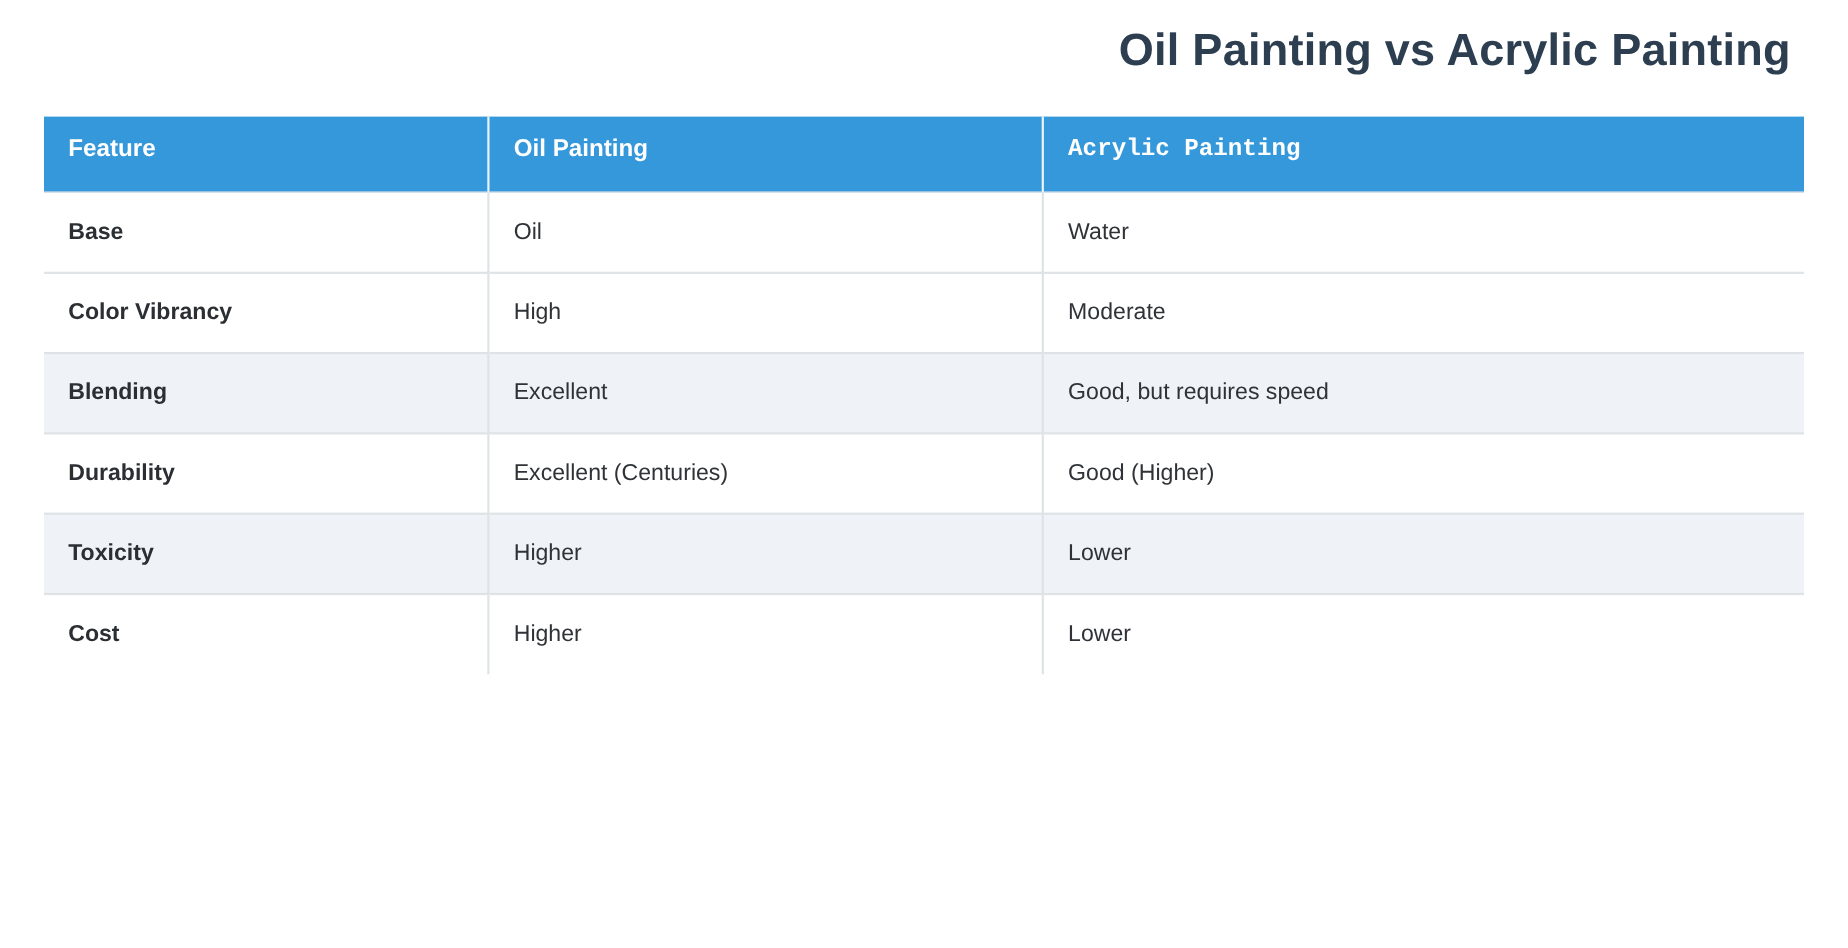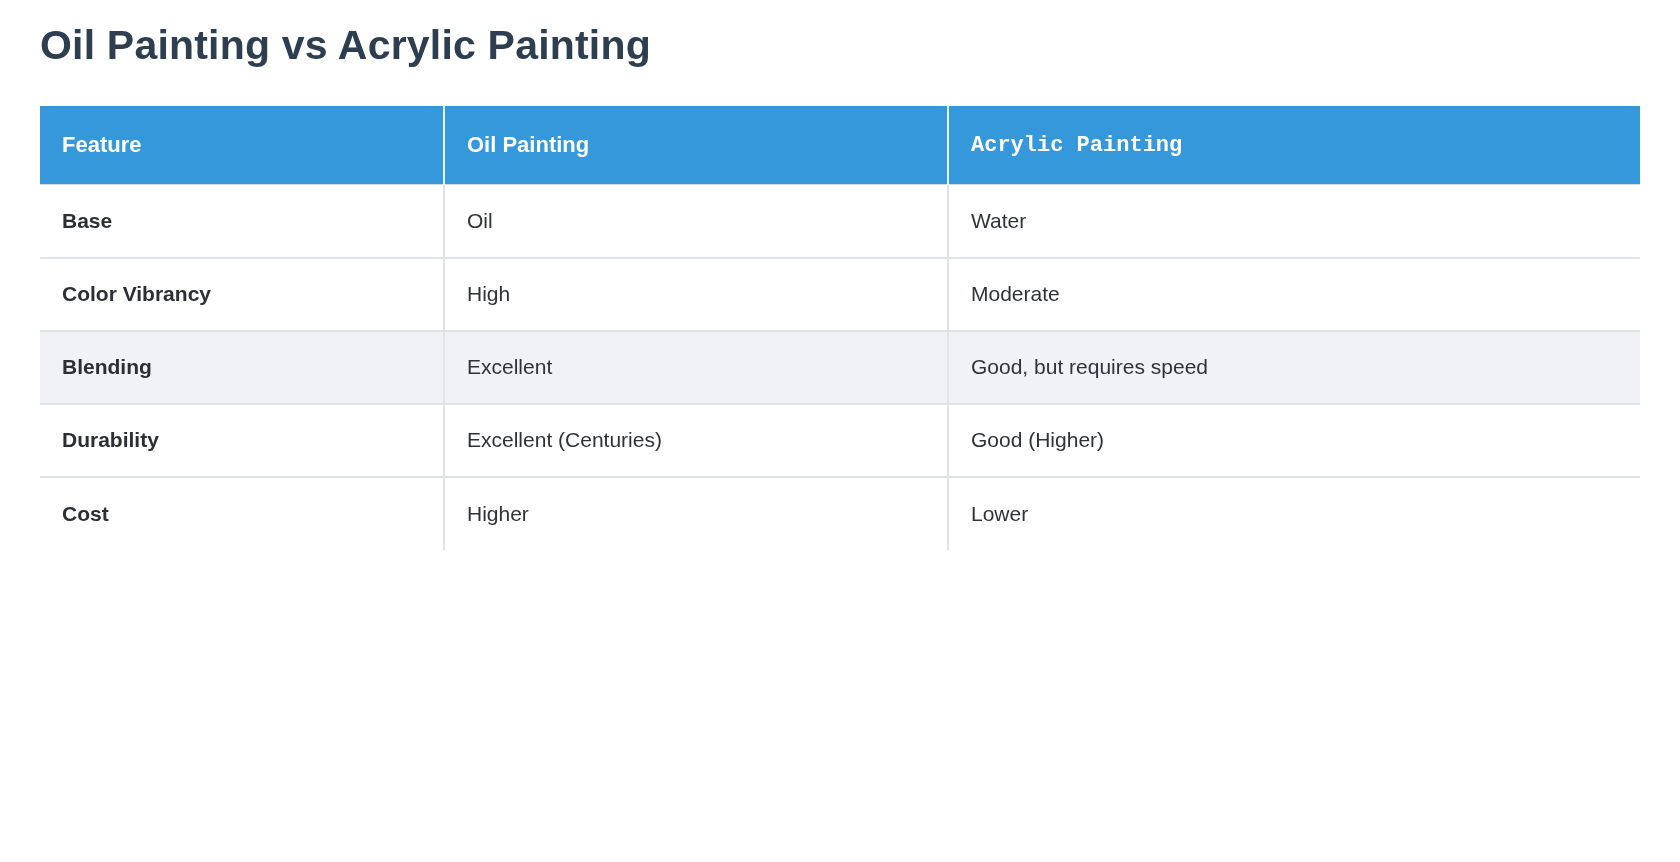--- a/index.html
+++ b/index.html
@@ -14,24 +14,24 @@
     overflow: hidden;
   }
   .page {
     position: relative;
     width: 1680px;
     height: 862px;
     box-sizing: border-box;
   }
   .title {
     position: absolute;
-    left: 40px;
+    left: 28px;
     top: 22px;
     width: 1600px;
-    text-align: left;
+    text-align: right;
     font-size: 41px;
     font-weight: bold;
     color: #2c3e50;
     letter-spacing: 0.2px;
     line-height: 1.15;
   }
   .table-wrap {
     position: absolute;
     left: 40px;
     top: 106px;
@@ -45,21 +45,21 @@
   table.cmp col.c1 { width: 404px; }
   table.cmp col.c2 { width: 504px; }
   table.cmp col.c3 { width: 692px; }
 
   table.cmp thead th {
     background: #3498db;
     color: #ffffff;
     font-size: 22px;
     font-weight: bold;
     text-align: left;
-    padding: 26px 0 26px 22px;
+    padding: 16px 0 26px 22px;
     height: 34px;
     box-sizing: border-box;
     border-right: 2px solid #eaf4fb;
     border-bottom: 1px solid #d9dde2;
   }
   table.cmp thead th:last-child { border-right: none; font-family: Liberation Mono, monospace; }
 
   table.cmp tbody td {
     font-size: 21px;
     color: #2f3337;
@@ -118,20 +118,25 @@
           <tr class="alt">
             <td class="feature-cell">Blending</td>
             <td>Excellent</td>
             <td>Good, but requires speed</td>
           </tr>
           <tr>
             <td class="feature-cell">Durability</td>
             <td>Excellent (Centuries)</td>
             <td>Good (Higher)</td>
           </tr>
+          <tr class="alt">
+            <td class="feature-cell">Toxicity</td>
+            <td>Higher</td>
+            <td>Lower</td>
+          </tr>
           <tr>
             <td class="feature-cell">Cost</td>
             <td>Higher</td>
             <td>Lower</td>
           </tr>
         </tbody>
     </table>
   </div>
 
 </div>

